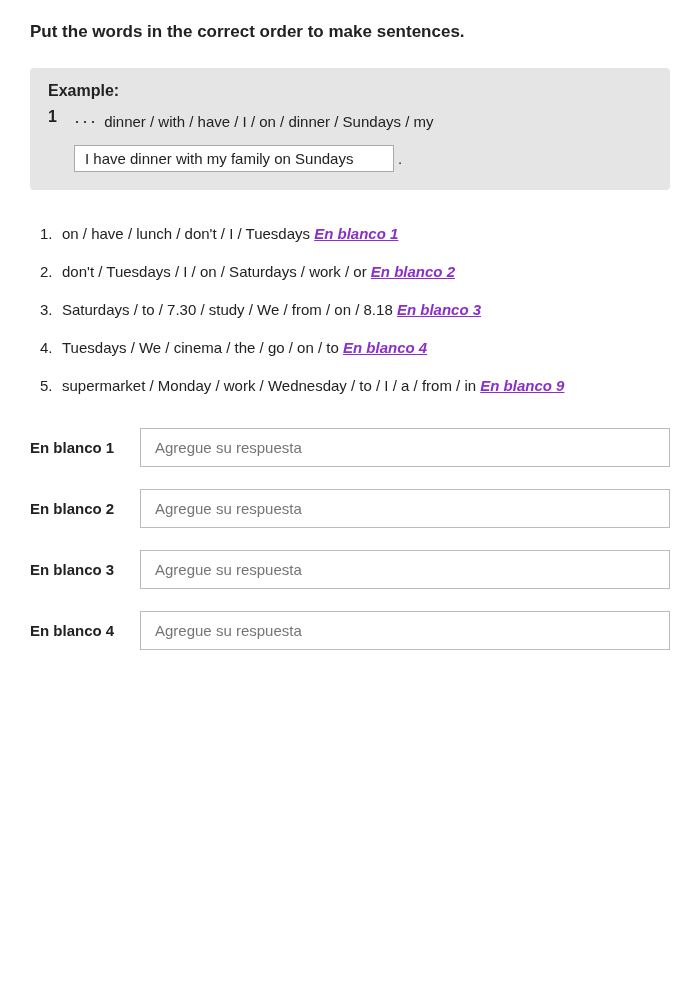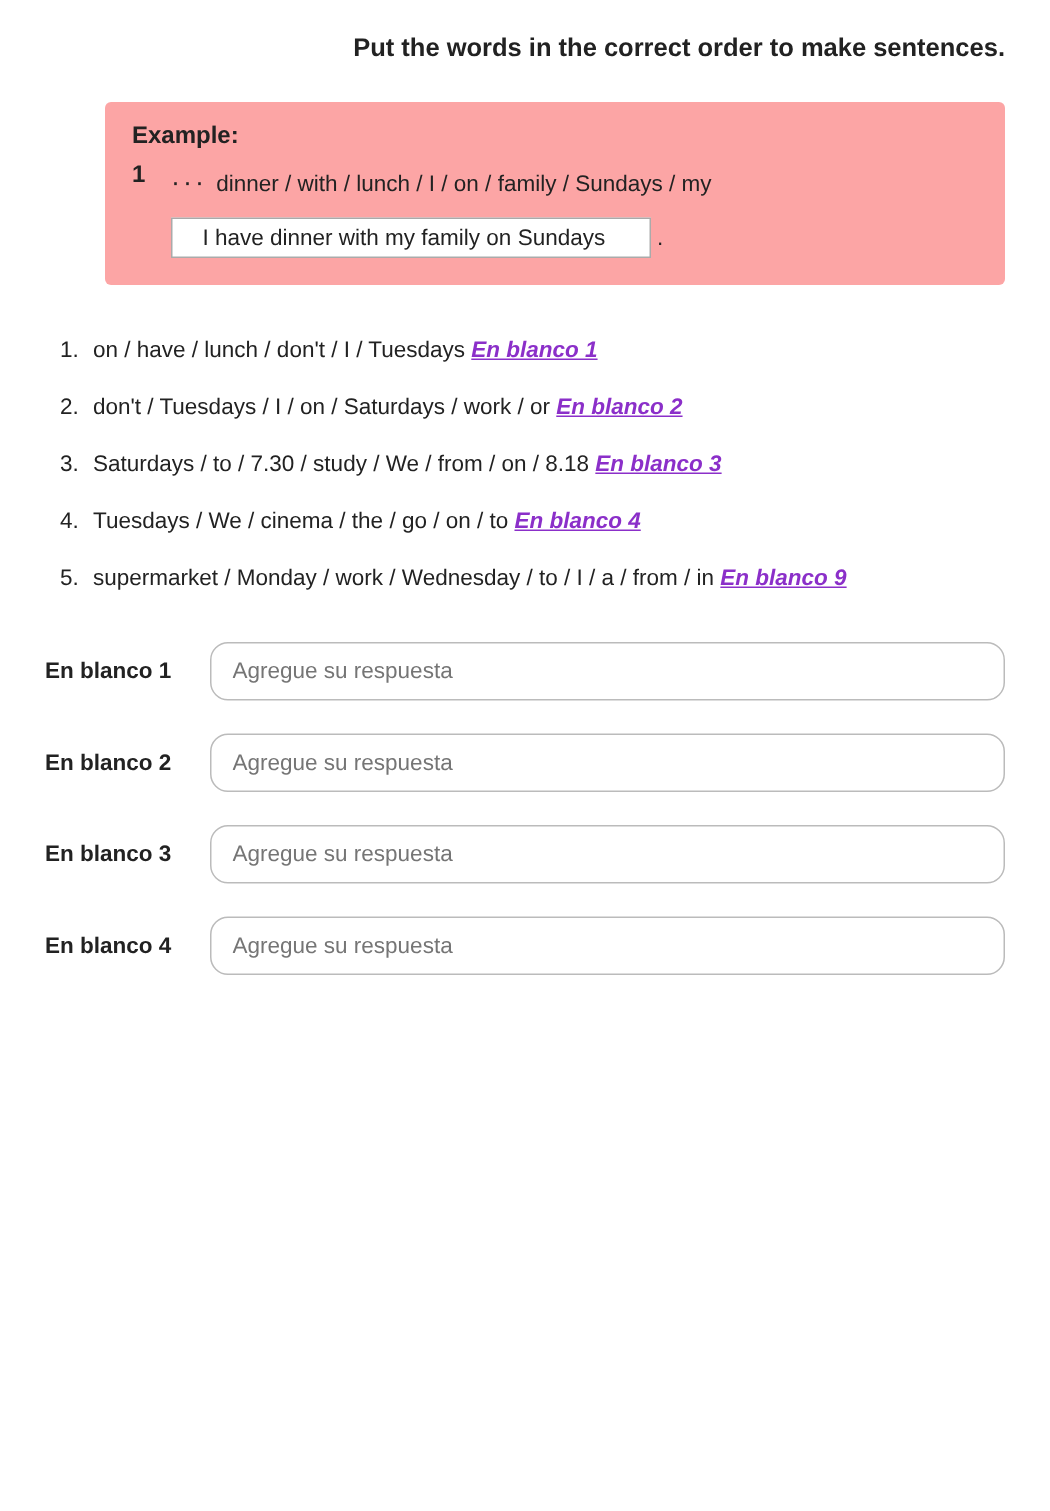--- a/index.html
+++ b/index.html
@@ -14,31 +14,30 @@
       background: #ffffff;
       color: #222;
       width: 700px;
       min-height: 1007px;
       padding: 20px 30px;
     }
 
     .page-title {
       font-weight: bold;
       font-size: 17px;
-      text-align: right;
+      text-align: left;
       margin-bottom: 24px;
       line-height: 1.4;
     }
 
     .example-box {
-      background: #fca5a5;
+      background: #e5e5e5;
       border-radius: 4px;
       padding: 14px 18px 18px 18px;
       margin-bottom: 32px;
-      margin-left: 40px;
     }
 
     .example-label {
       font-weight: bold;
       font-size: 16px;
       margin-bottom: 8px;
     }
 
     .example-row {
       display: flex;
@@ -65,21 +64,21 @@
 
     .example-answer-row {
       display: flex;
       align-items: center;
       margin-left: 26px;
     }
 
     .example-answer-box {
       border: 1.5px solid #aaa;
       background: #fff;
-      padding: 4px 20px;
+      padding: 4px 10px;
       font-size: 15px;
       min-width: 320px;
       display: inline-block;
     }
 
     .example-period {
       margin-left: 4px;
       font-size: 15px;
     }
 
@@ -127,40 +126,40 @@
 
     .blank-label {
       font-weight: bold;
       min-width: 110px;
       font-size: 15px;
     }
 
     .blank-input {
       flex: 1;
       border: 1.5px solid #bbb;
-      border-radius: 12px;
+      border-radius: 0;
       padding: 10px 14px;
       font-size: 15px;
       color: #aaa;
       outline: none;
       background: #fff;
     }
   </style>
 </head>
 <body>
 
 <div class="page-title">Put the words in the correct order to make sentences.</div>
 
 <div class="example-box">
   <div class="example-label">Example:</div>
   <div class="example-row">
     <span class="example-num">1</span>
     <span class="example-words">
       <span class="three-dots">···</span>
-      <span>dinner / with / lunch / I / on / family / Sundays / my</span>
+      <span>dinner / with / have / I / on / dinner / Sundays / my</span>
     </span>
   </div>
   <div class="example-answer-row">
     <span class="example-answer-box">I have dinner with my family on Sundays</span>
     <span class="example-period">.</span>
   </div>
 </div>
 
 <ol class="questions-list">
   <li>

